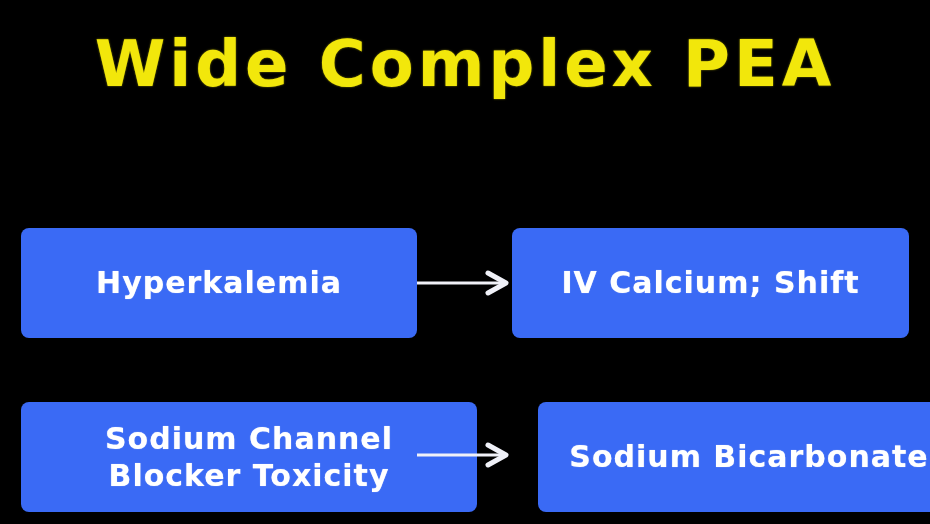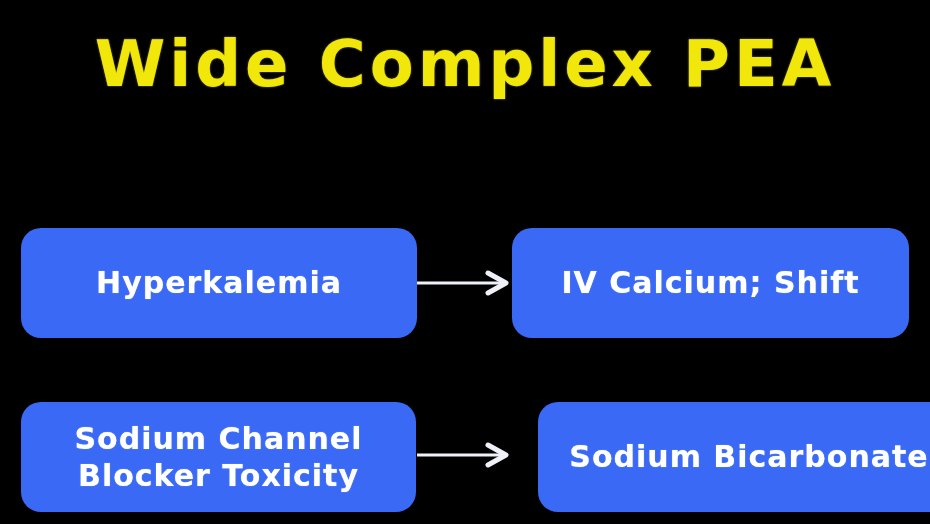--- a/index.html
+++ b/index.html
@@ -25,36 +25,36 @@
     color: #f2e70b;
     font-size: 64px;
     font-weight: bold;
     letter-spacing: 4px;
     line-height: 96px;
     text-shadow: 0 0 2px rgba(242, 231, 11, 0.6);
   }
   .flow-box {
     position: absolute;
     background: #3a6af5;
-    border-radius: 20px;
+    border-radius: 8px;
     display: flex;
     align-items: center;
     justify-content: center;
     color: #ffffff;
     font-size: 30px;
     font-weight: bold;
     text-align: center;
     letter-spacing: 1px;
     line-height: 1.25;
     white-space: pre-line;
     text-shadow: 0 0 1px rgba(255,255,255,0.65);
   }
   .box-r1-left  { left: 21px;  top: 218px; width: 396px; height: 110px; }
   .box-r1-right { left: 512px; top: 218px; width: 397px; height: 110px; }
-  .box-r2-left  { left: 21px;  top: 392px; width: 395px; height: 110px; }
+  .box-r2-left  { left: 21px;  top: 392px; width: 456px; height: 110px; }
   .box-r2-right { left: 538px; top: 392px; width: 422px; height: 110px; }
   .arrow {
     position: absolute;
     width: 98px;
     height: 28px;
   }
   .arrow-r1 { left: 416px; top: 259px; }
   .arrow-r2 { left: 416px; top: 431px; }
 </style>
 </head>

